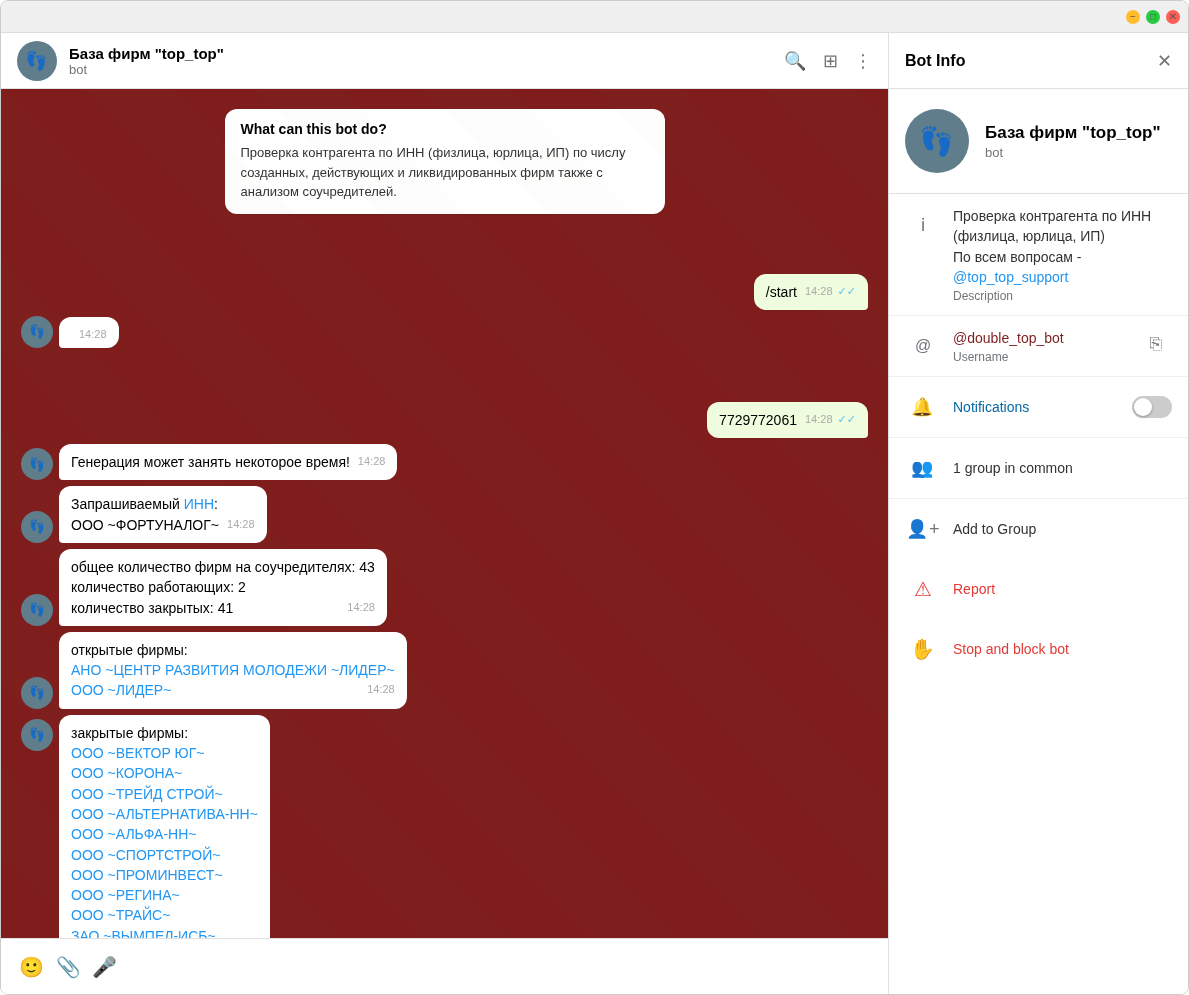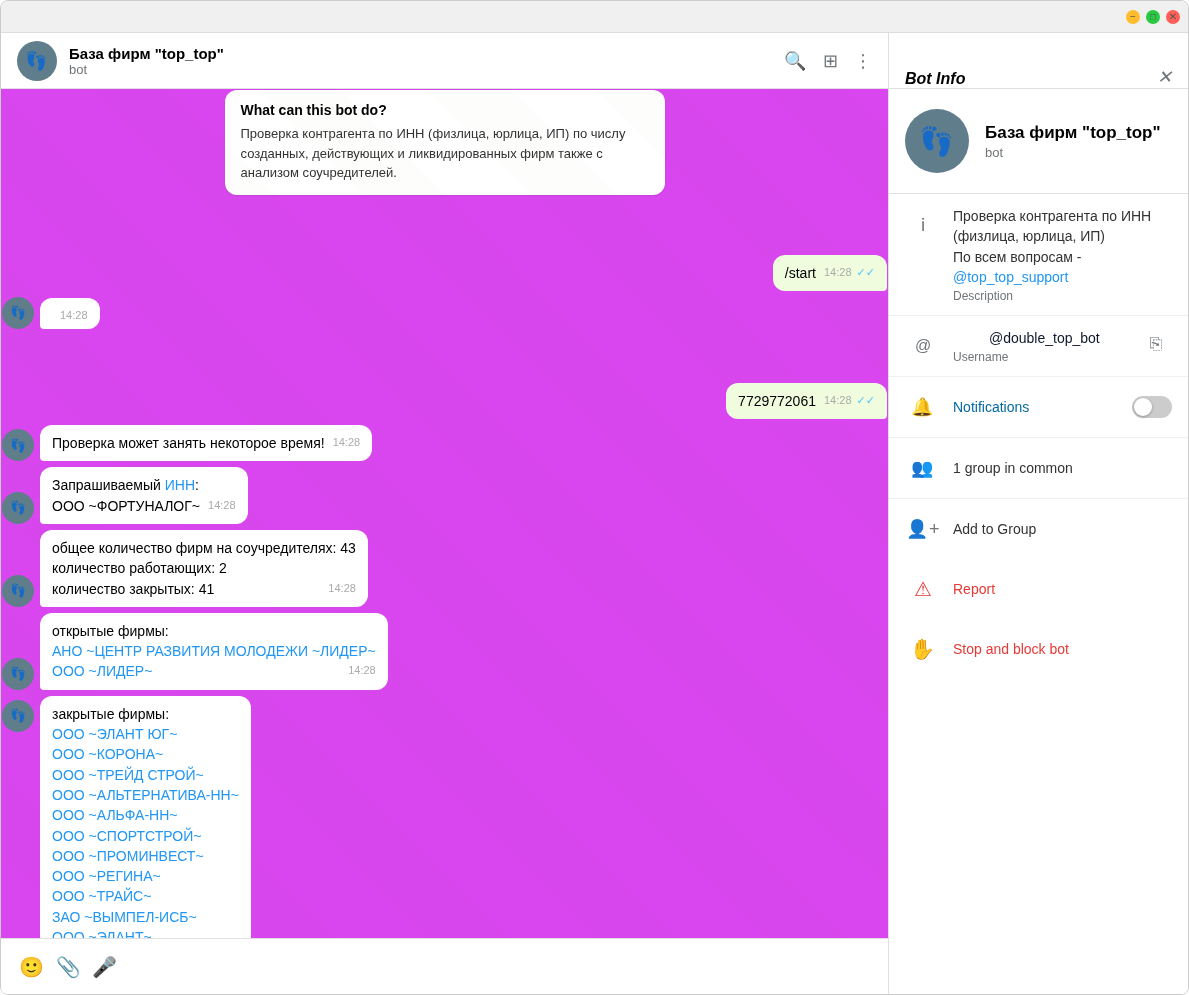--- a/index.html
+++ b/index.html
@@ -79,22 +79,22 @@
     .chat-header-name { font-weight: 600; font-size: 15px; color: #000; }
     .chat-header-sub { font-size: 13px; color: #707579; }
 
     .chat-header-actions { display: flex; gap: 16px; color: #707579; }
     .chat-header-icon { cursor: pointer; font-size: 18px; }
 
     
     .chat-messages {
       flex: 1;
       overflow-y: auto;
-      padding: 1px;
-      background: #d946ef;
+      padding: 20px;
+      background: #7f1d1d;
       position: relative;
     }
 
     .chat-bg {
       position: absolute;
       top: 0; left: 0; right: 0; bottom: 0;
       opacity: 0.3;
       pointer-events: none;
       background: repeating-linear-gradient(
         45deg,
@@ -187,25 +187,24 @@
       border-left: 1px solid #e0e0e0;
       display: flex;
       flex-direction: column;
       overflow-y: auto;
       flex-shrink: 0;
     }
 
     .panel-header {
       height: 56px;
       display: flex;
-      align-items: flex-end;
+      align-items: center;
       padding: 0 16px;
       border-bottom: 1px solid #e0e0e0;
       flex-shrink: 0;
-      font-style: italic;
     }
 
     .panel-title {
       flex: 1;
       font-size: 16px;
       font-weight: 600;
       color: #000;
     }
 
     .panel-close {
@@ -424,21 +423,21 @@
         <div class="msg-row outgoing">
           <div class="msg-bubble outgoing">
             <span>7729772061</span>
             <span class="msg-time">14:28 <span class="msg-check">✓✓</span></span>
           </div>
         </div>
 
         <div class="msg-row incoming">
           <div class="msg-avatar gray">👣</div>
           <div class="msg-bubble incoming">
-            <span>Проверка может занять некоторое время!</span>
+            <span>Генерация может занять некоторое время!</span>
             <span class="msg-time">14:28</span>
           </div>
         </div>
 
         <div class="msg-row incoming">
           <div class="msg-avatar gray">👣</div>
           <div class="msg-bubble incoming">
             <span>Запрашиваемый <span class="msg-text-blue">ИНН</span>:<br>ООО ~ФОРТУНАЛОГ~</span>
             <span class="msg-time">14:28</span>
           </div>
@@ -458,21 +457,21 @@
             <span>открытые фирмы:<br><span class="msg-text-blue">АНО ~ЦЕНТР РАЗВИТИЯ МОЛОДЕЖИ ~ЛИДЕР~</span><br><span class="msg-text-blue">ООО ~ЛИДЕР~</span></span>
             <span class="msg-time">14:28</span>
           </div>
         </div>
 
         <div class="msg-row incoming">
           <div class="msg-avatar gray" style="align-self:flex-start; margin-top: 4px;">👣</div>
           <div class="msg-bubble incoming">
             <span>
               закрытые фирмы:<br>
-              <span class="msg-text-blue">ООО ~ЭЛАНТ ЮГ~</span><br>
+              <span class="msg-text-blue">ООО ~ВЕКТОР ЮГ~</span><br>
               <span class="msg-text-blue">ООО ~КОРОНА~</span><br>
               <span class="msg-text-blue">ООО ~ТРЕЙД СТРОЙ~</span><br>
               <span class="msg-text-blue">ООО ~АЛЬТЕРНАТИВА-НН~</span><br>
               <span class="msg-text-blue">ООО ~АЛЬФА-НН~</span><br>
               <span class="msg-text-blue">ООО ~СПОРТСТРОЙ~</span><br>
               <span class="msg-text-blue">ООО ~ПРОМИНВЕСТ~</span><br>
               <span class="msg-text-blue">ООО ~РЕГИНА~</span><br>
               <span class="msg-text-blue">ООО ~ТРАЙС~</span><br>
               <span class="msg-text-blue">ЗАО ~ВЫМПЕЛ-ИСБ~</span><br>
               <span class="msg-text-blue">ООО ~ЭЛАНТ~</span><br>
@@ -522,21 +521,21 @@
             <a>@top_top_support</a>
           </div>
           <div class="panel-info-label">Description</div>
         </div>
       </div>
 
       <div class="panel-info-row">
         <div class="panel-info-icon" style="font-size:16px; color:#707579;">@</div>
         <div class="panel-info-content">
           <div class="panel-info-value">
-            <a style="color:#0f172a;margin-left:36px;">@double_top_bot</a>
+            <a style="color:#7f1d1d;">@double_top_bot</a>
           </div>
           <div class="panel-info-label">Username</div>
         </div>
         <div class="copy-btn">⎘</div>
       </div>
 
       <div class="notifications-row">
         <div class="notif-icon">🔔</div>
         <span class="notif-label">Notifications</span>
         <div class="toggle off"></div>

